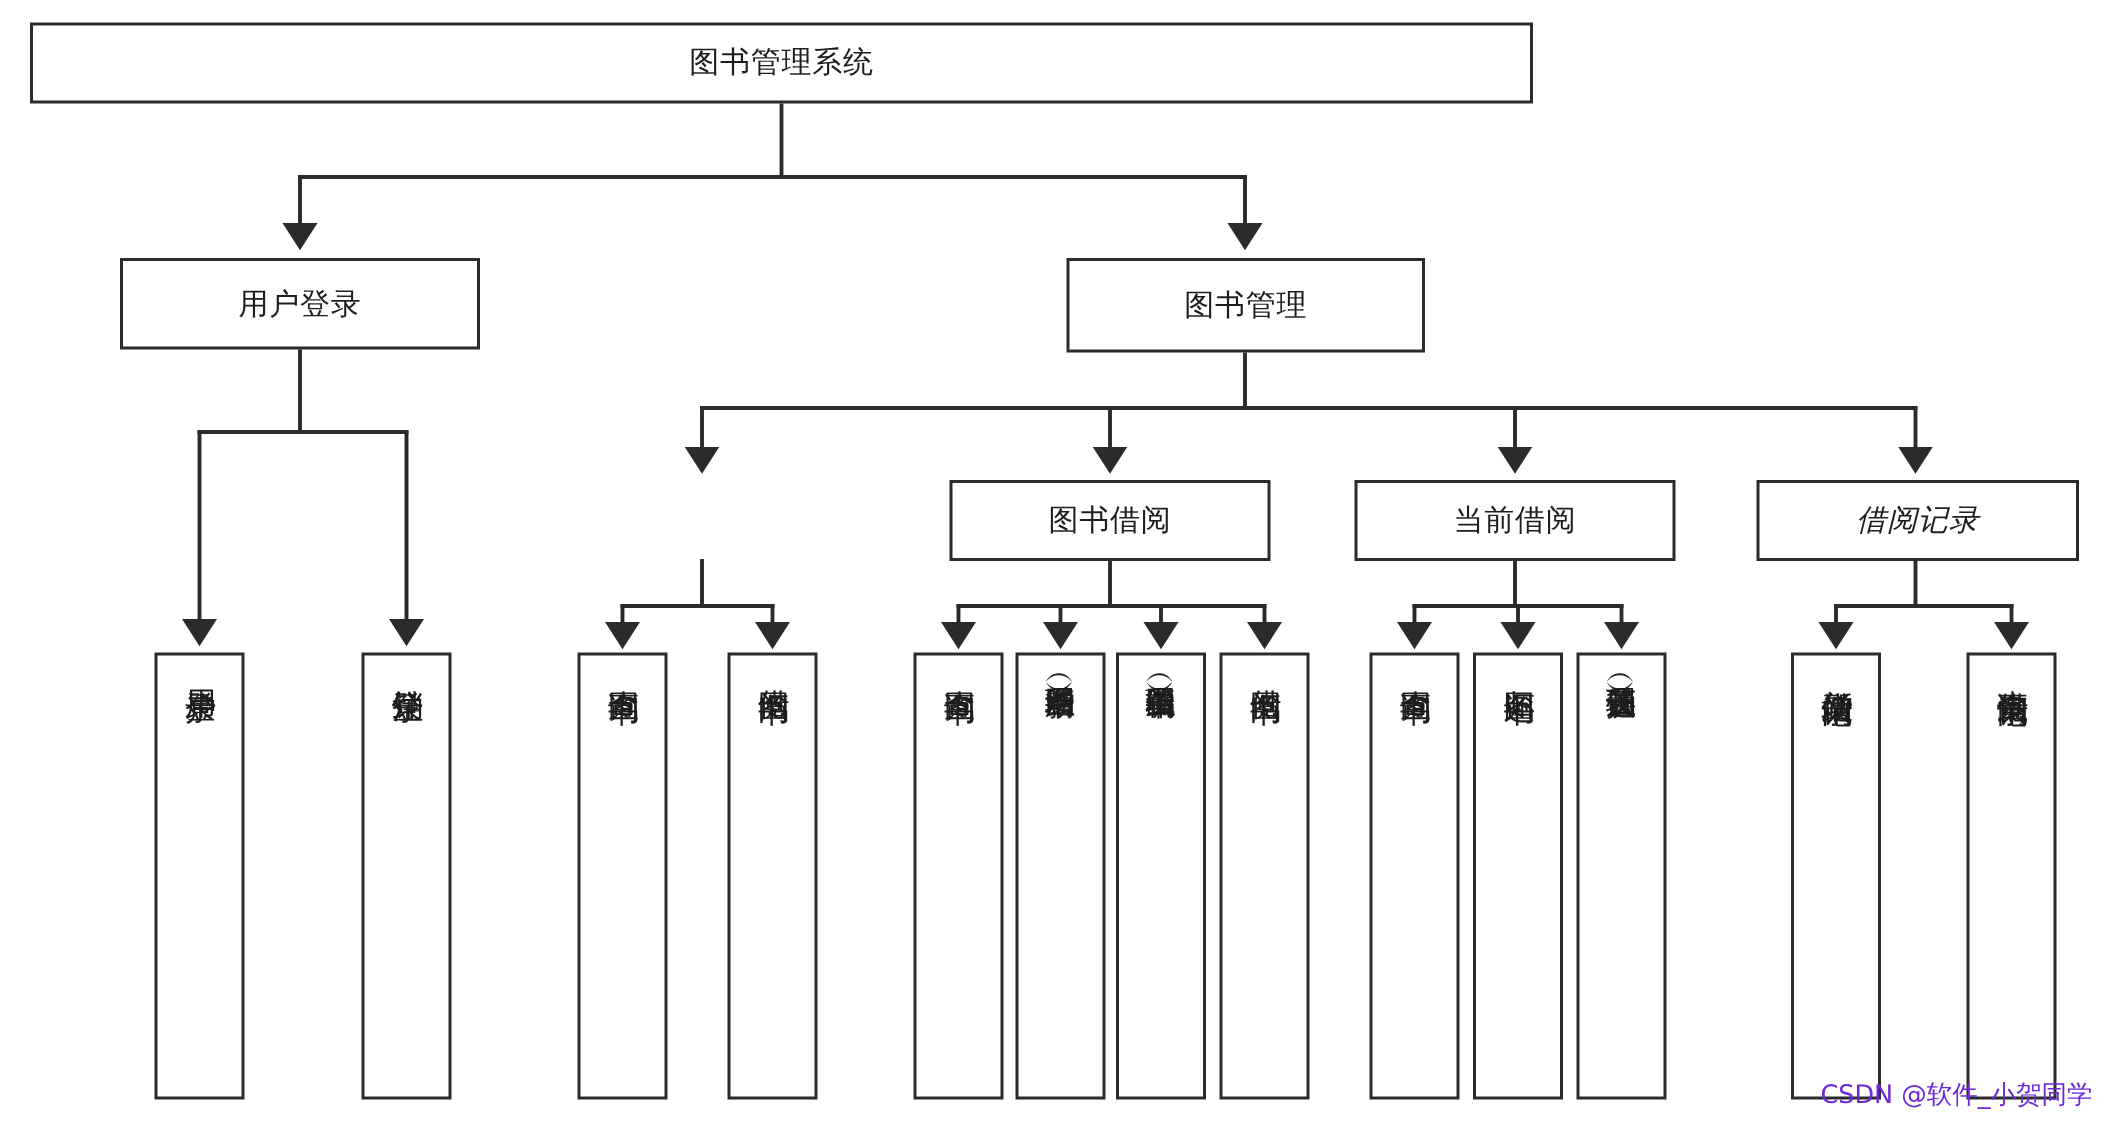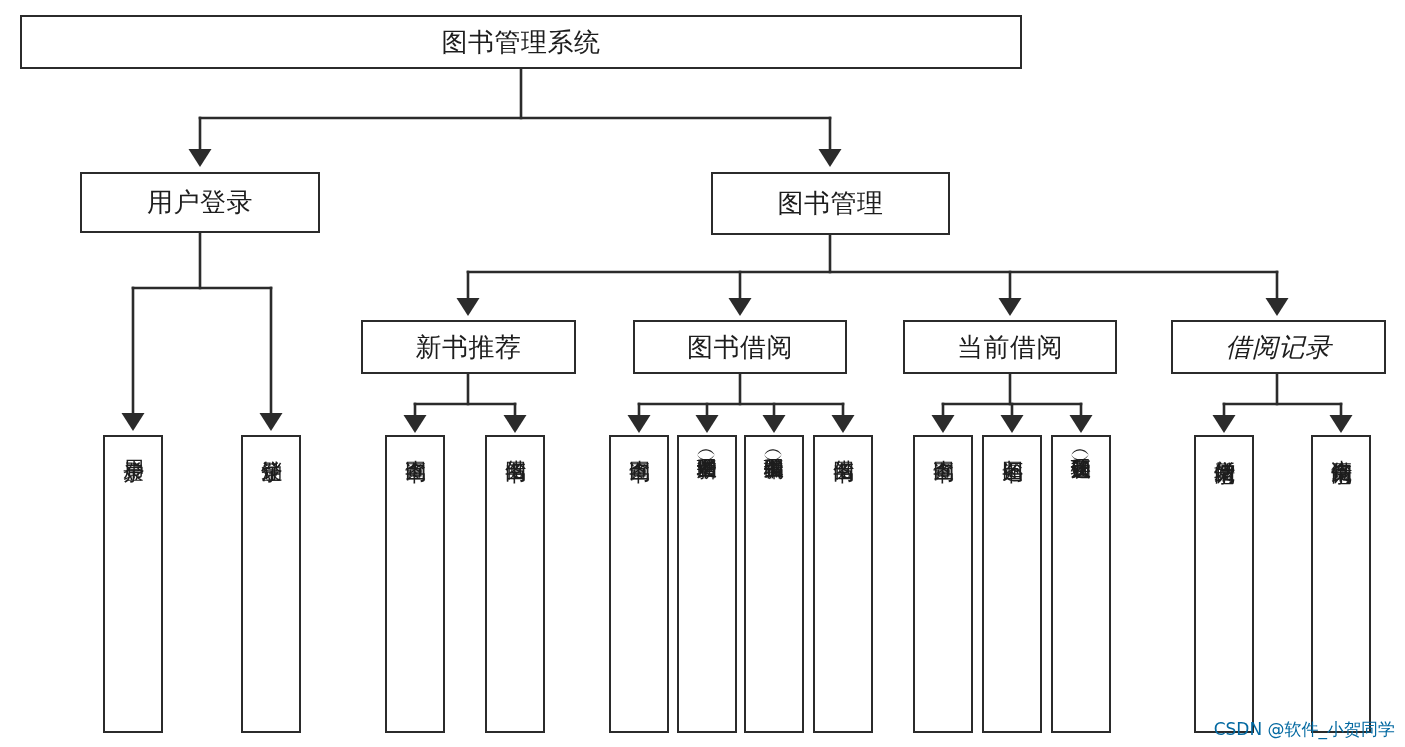--- a/index.html
+++ b/index.html
@@ -34,21 +34,21 @@
     box-sizing: border-box;
     background: #ffffff;
     border: 2px solid #2b2b2b;
     z-index: 2;
     display: flex;
     align-items: center;
     justify-content: center;
     overflow: hidden;
   }
   .node-label {
-    font-size: 26px;
+    font-size: 20px;
     line-height: 1.18;
     color: #1d1d1d;
     letter-spacing: 0.5px;
     white-space: nowrap;
     text-align: center;
   }
   
   .leaf-box {
     align-items: flex-start;
     justify-content: center;
@@ -67,21 +67,21 @@
     font-size: 20px;
     line-height: 1.22;
     letter-spacing: 0px;
   }
   #watermark {
     position: absolute;
     right: 10px;
     bottom: 6px;
     z-index: 5;
     font-size: 17px;
-    color: #0369a1;
+    color: #6d28d9;
     font-family: "DejaVu Sans", "Liberation Sans", sans-serif;
     white-space: nowrap;
     pointer-events: none;
   }
 </style>
 </head>
 <body>
 
 <div id="diagram-root">
 
@@ -140,23 +140,20 @@
   </div>
 
   <div class="node-box" style="left:80px; top:172px; width:240px; height:61px;">
     <span class="node-label">用户登录</span>
   </div>
 
   <div class="node-box" style="left:711px; top:172px; width:239px; height:63px;">
     <span class="node-label">图书管理</span>
   </div>
 
-  <div class="node-box" style="left:361px; top:320px; width:215px; height:54px;">
-    <span class="node-label">新书推荐</span>
-  </div>
 
   <div class="node-box" style="left:903px; top:320px; width:214px; height:54px;">
     <span class="node-label">当前借阅</span>
   </div>
 
   <div class="node-box" style="left:633px; top:320px; width:214px; height:54px;">
     <span class="node-label">图书借阅</span>
   </div>
 
   <div class="node-box" style="left:1171px; top:320px; width:215px; height:54px;font-style:italic;">

